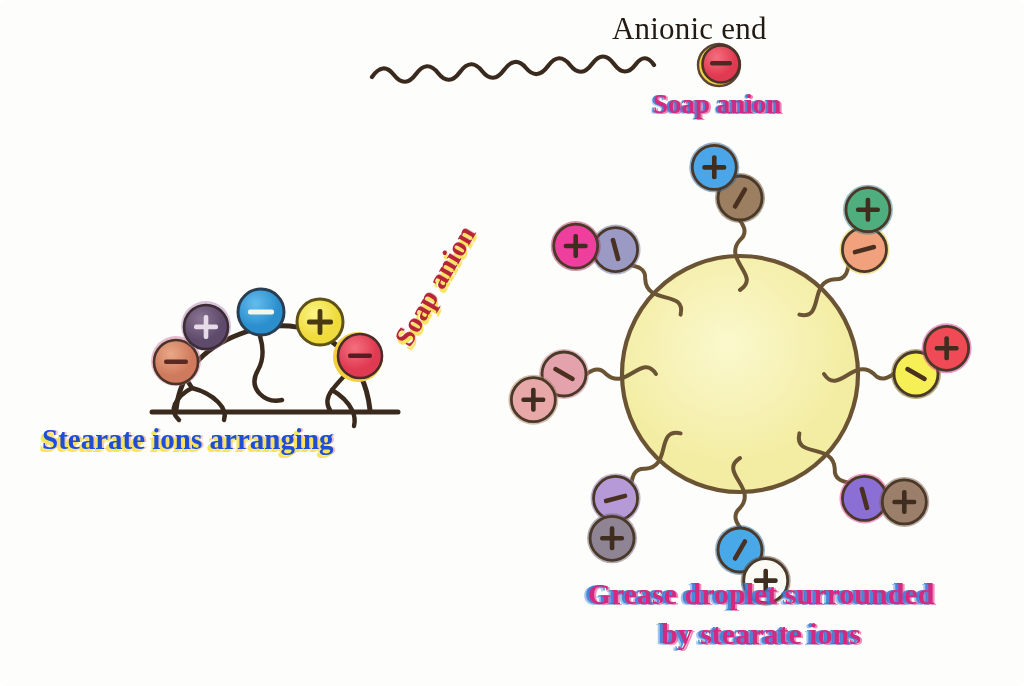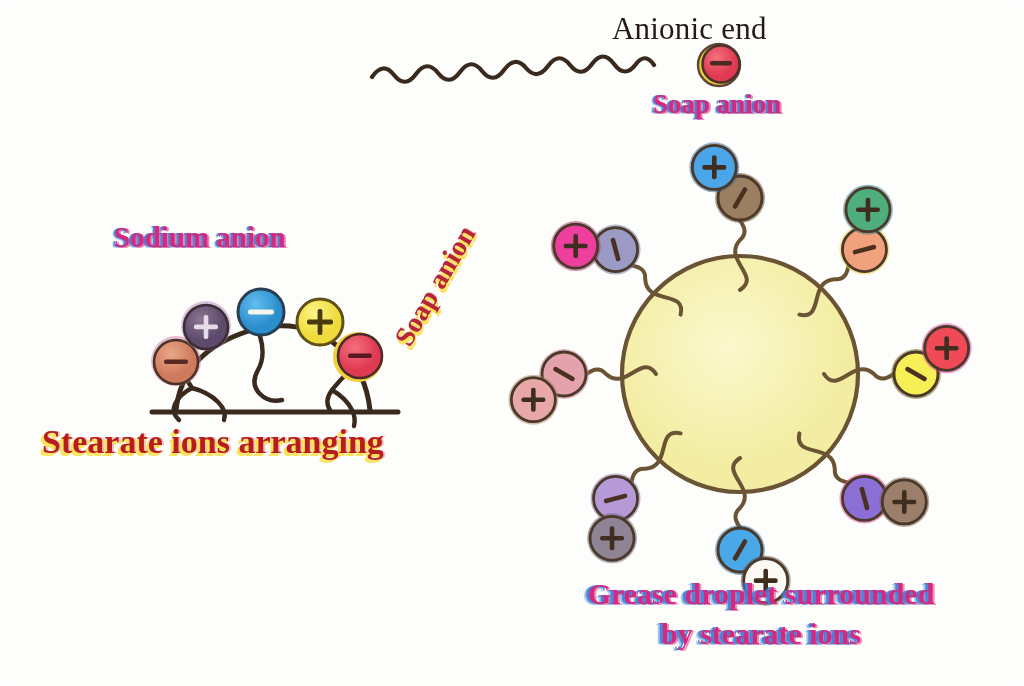--- a/index.html
+++ b/index.html
@@ -59,22 +59,22 @@
   .lbl-redyellow {
     color: #b52437;
     font-size: 26px;
     font-weight: 700;
     text-shadow:
       -3px 3px 0 rgba(250,226,86,0.95),
       -1px 2px 0 rgba(250,226,86,0.7),
        1px 0 0 rgba(190,60,70,0.4);
   }
   .lbl-stearate {
-    color: #b91c1c;
-    font-size: 34px;
+    color: #1d4ed8;
+    font-size: 29px;
     font-weight: 700;
     text-shadow:
       -3px 3px 0 rgba(250,226,86,0.95),
       -1px 2px 0 rgba(250,226,86,0.75),
        2px 0px 0 rgba(205,90,80,0.35);
   }
   .lbl-grease {
     color: #d4297f;
     font-size: 30px;
     font-weight: 700;
@@ -180,21 +180,20 @@
     <g fill="#4a3a10">
       <rect x="307" y="319.6" width="26" height="4.8" rx="2"></rect>
       <rect x="317.6" y="309" width="4.8" height="26" rx="2"></rect>
     </g>
 
     <circle cx="358" cy="357" r="25" fill="#f2cf3c"></circle>
     <circle cx="360" cy="356" r="22" fill="url(#lRed)" stroke="#4a2c28" stroke-width="2.6"></circle>
     <rect x="348" y="353.6" width="24" height="4.4" rx="2" fill="#5a1a22"></rect>
   </svg>
 
-  <div class="lbl lbl-chroma" style="left:114px; top:222px; font-size:29px;">Sodium anion</div>
 
   <div class="lbl lbl-redyellow rot-soap" style="left:389px; top:336px; font-size:28px; text-align:center;"><span>Soap anion</span></div>
 
   <div class="lbl lbl-stearate" style="left:42px; top:424px;">Stearate ions arranging</div>
 
   <svg class="layer">
     <defs>
       <radialGradient id="gDrop" cx="45%" cy="38%">
         <stop offset="0%" stop-color="#fbf8cd"></stop>
         <stop offset="100%" stop-color="#f3eda3"></stop>

